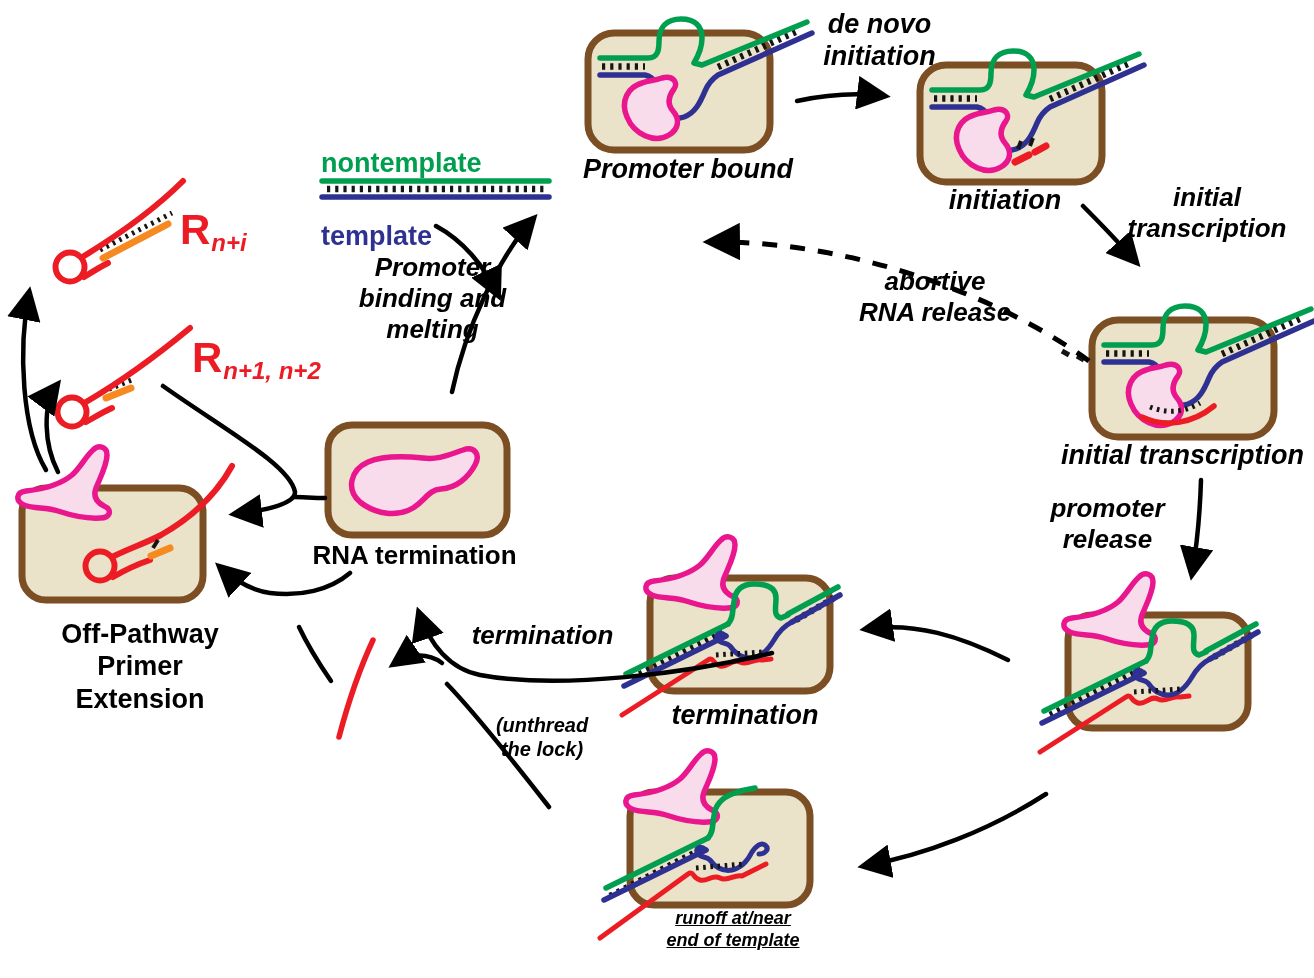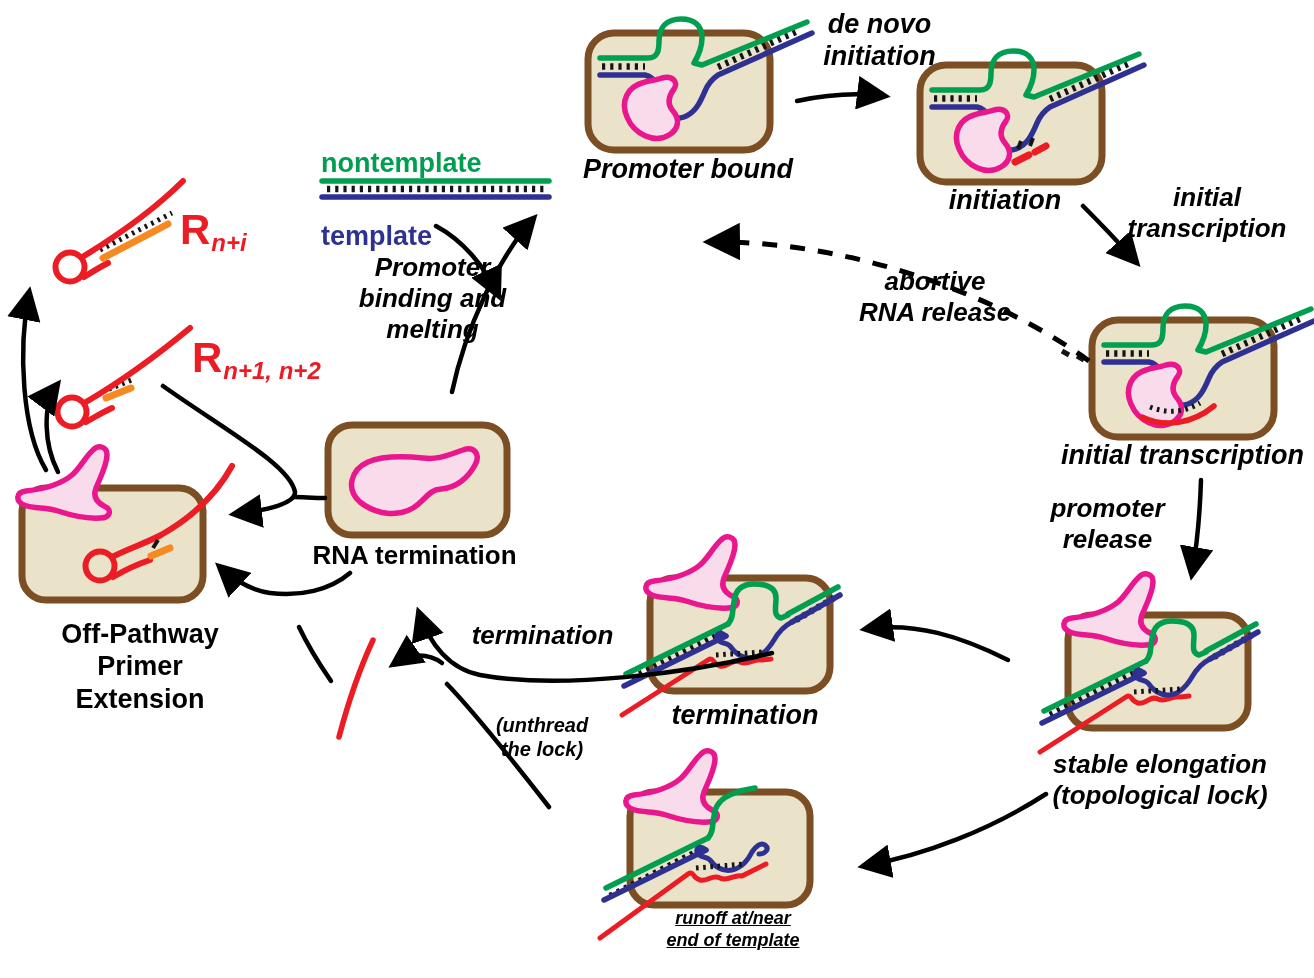--- a/index.html
+++ b/index.html
@@ -197,22 +197,20 @@
 transcription</div>
 
 <div class="lbl" style="left:840px;top:254px;width:190px;font-size:26px;margin-top:12px;">abortive
 RNA release</div>
 
 <div class="lbl" style="left:1055px;top:439px;width:255px;font-size:27px;">initial transcription</div>
 
 <div class="lbl" style="left:1040px;top:493px;width:135px;font-size:26px;">promoter
 release</div>
 
-<div class="lbl" style="left:1028px;top:749px;width:264px;font-size:26px;">stable elongation
-(topological lock)</div>
 
 <div class="lbl" style="left:455px;top:620px;width:175px;font-size:26px;">termination</div>
 
 <div class="lbl" style="left:655px;top:699px;width:180px;font-size:27px;">termination</div>
 
 <div class="lbl" style="left:472px;top:694px;width:140px;font-size:20px;margin-top:19px;">(unthread
 the lock)</div>
 
 
 <div class="lbl" style="left:608px;top:908px;width:250px;font-size:18px;text-decoration:underline;">runoff at/near

